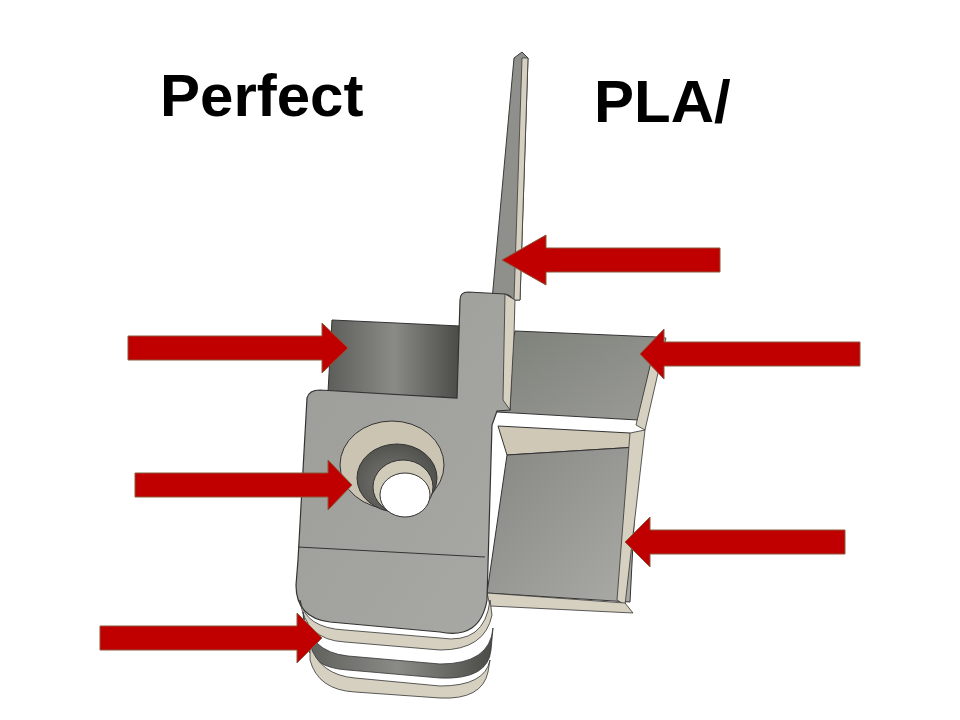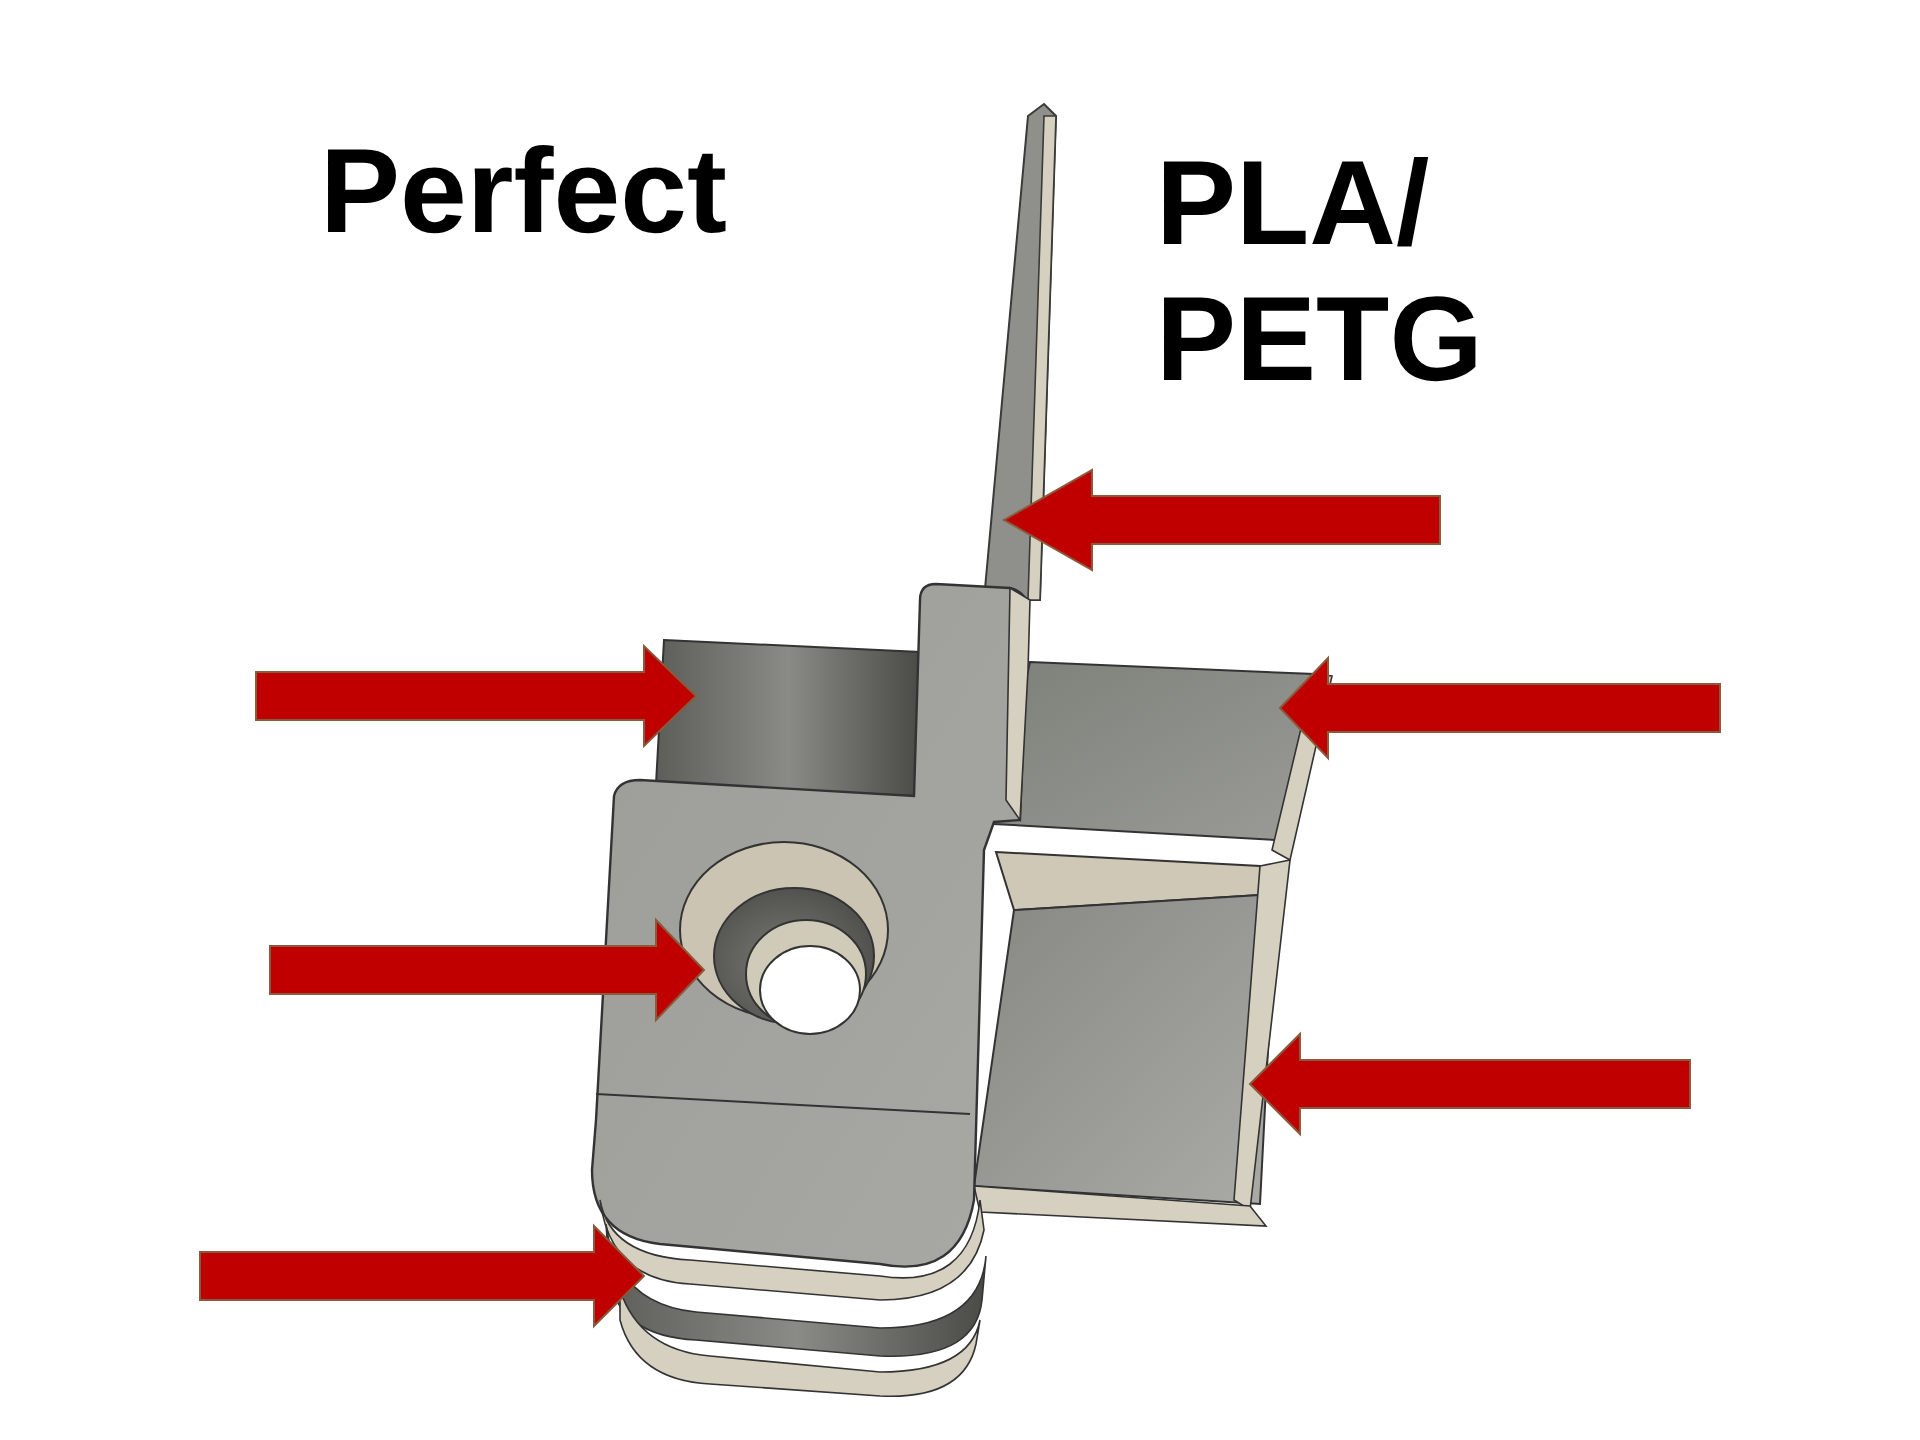--- a/index.html
+++ b/index.html
@@ -1,20 +1,20 @@
 <!DOCTYPE html>
 <html><head>
 <meta charset="utf-8">
 <style>
   html,body{margin:0;padding:0;background:#ffffff;}
   .slide{position:relative;width:960px;height:720px;overflow:hidden;background:#ffffff;text-decoration:underline;}
   .title{position:absolute;font-family:"Liberation Sans",sans-serif;font-weight:bold;color:#000;
     font-size:60px;line-height:68px;letter-spacing:0px;}
   .title-left{left:160px;top:62px;}
-  .title-right{left:578px;top:68px;}
+  .title-right{left:594px;top:68px;}
   svg{position:absolute;left:0;top:0;}
 </style>
 </head>
 <body>
 
 <div class="slide">
 
   <svg width="960" height="720" viewBox="0 0 960 720">
     <defs>
       <linearGradient id="gFace" x1="0" y1="0" x2="1" y2="1">
@@ -104,16 +104,15 @@
     <g>
       <polygon points="100,626 297,626 297,613 322,638 297,663 297,650 100,650" fill="#c00000" stroke="#8a5a3c" stroke-width="1"></polygon>
     </g>
   </svg>
 
   <div class="title title-left">
     <div>Perfect</div>
   </div>
   <div class="title title-right">
     <div>PLA/</div>
-    <div>PETG</div>
   </div>
 
 </div>
 
 </body></html>

